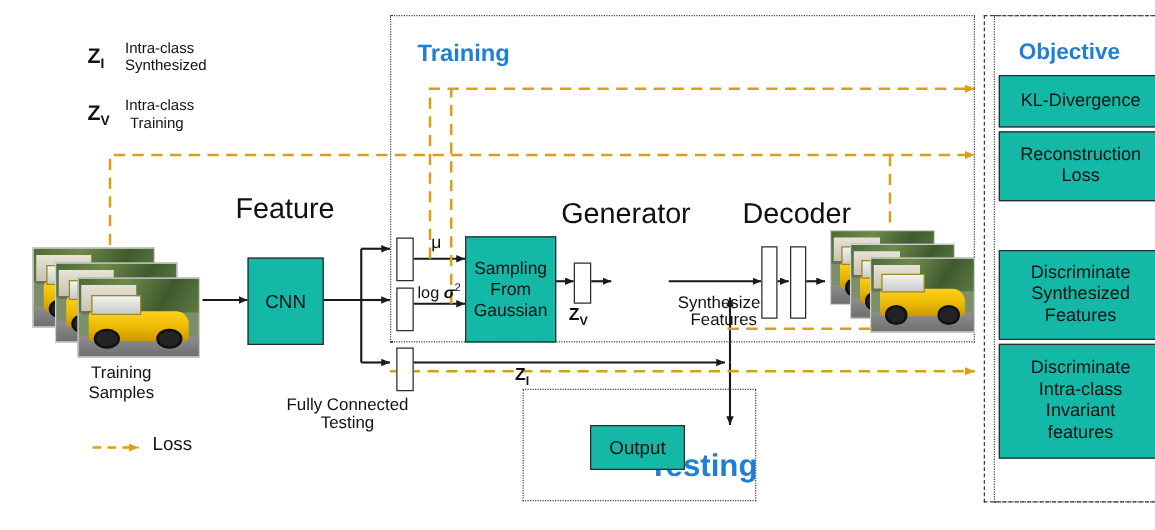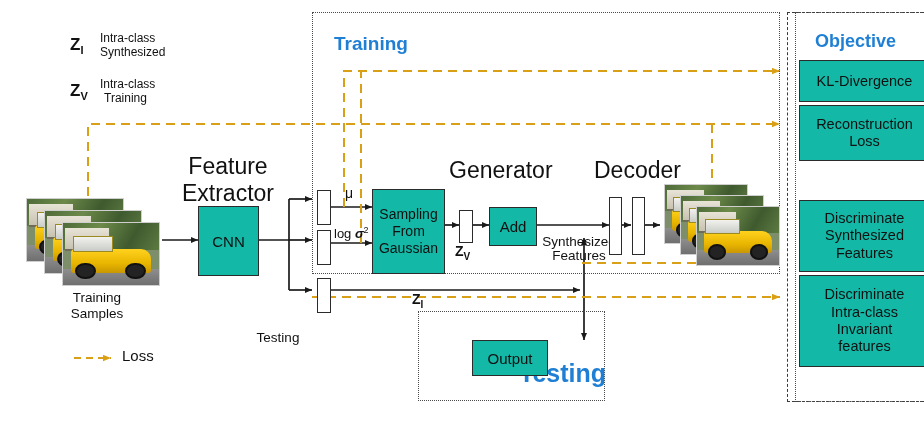--- a/index.html
+++ b/index.html
@@ -128,21 +128,20 @@
   <div class="t sm" style="left:88px;top:78px;">Intra-class</div>
   <div class="t sm" style="left:92px;top:92px;">Training</div>
 
   <div class="t med" style="left:110px;top:348px;">Loss</div>
 
   <div class="t blue" style="left:322px;top:34px;font-size:19px;">Training</div>
   <div class="t blue" style="left:507px;top:360px;font-size:25px;">Testing</div>
   <div class="t blue" style="left:803px;top:32px;font-size:18px;">Objective</div>
 
   <div class="t big ctr" style="left:160px;top:154px;width:112px;">Feature</div>
-  <div class="t big ctr" style="left:150px;top:181px;width:132px;">Extractor</div>
   <div class="t big" style="left:437px;top:158px;">Generator</div>
   <div class="t big" style="left:582px;top:158px;">Decoder</div>
 
   <div class="stack" style="left:14px;top:198px;width:136px;height:86px;">
     <div class="photo" style="left:0;top:0;width:96px;height:62px;">
       <div class="ph-trees"></div>
         <div class="ph-house"></div>
         <div class="ph-road"></div>
       <div class="ph-car"></div>
         <div class="ph-win"></div>
@@ -172,41 +171,39 @@
   <div class="lbl-center" style="left:22px;top:306px;width:126px;">Samples</div>
 
   <div class="box" style="left:186px;top:206px;width:59px;height:68px;font-size:15px;">
     <span>CNN</span>
   </div>
 
   <div class="bar" style="left:305px;top:190px;width:12px;height:33px;"></div>
   <div class="bar" style="left:305px;top:230px;width:12px;height:33px;"></div>
   <div class="bar" style="left:305px;top:278px;width:12px;height:33px;"></div>
 
+  <div class="lbl-center sm" style="left:198px;top:316px;width:136px;">Fully Connected</div>
   <div class="lbl-center sm" style="left:198px;top:330px;width:136px;">Testing</div>
 
   <div class="t sm" style="left:333px;top:186px;font-size:14px;">μ</div>
   <div class="t" style="left:322px;top:226px;font-size:13px;">
     <span>log </span><span style="font-weight:bold;font-style:italic;">σ</span><span style="font-size:9px;vertical-align:super;">2</span>
   </div>
 
   <div class="box" style="left:360px;top:189px;width:71px;height:83px;flex-direction:column;font-size:14px;line-height:1.22;">
     <span>Sampling</span>
     <span>From</span>
     <span>Gaussian</span>
   </div>
 
   <div class="bar" style="left:447px;top:210px;width:12px;height:31px;"></div>
   <div class="t" style="left:443px;top:244px;font-size:14px;font-weight:bold;">
     <span>Z</span><span style="font-size:10px;vertical-align:sub;">V</span>
   </div>
 
-  <div class="box" style="left:477px;top:207px;width:46px;height:37px;font-size:15px;">
-    <span>Add</span>
-  </div>
 
   <div class="lbl-center xs" style="left:517px;top:234px;width:100px;">Synthesized</div>
   <div class="lbl-center xs" style="left:517px;top:248px;width:100px;">Features</div>
 
   <div class="t" style="left:400px;top:292px;font-size:14px;font-weight:bold;">
     <span>Z</span><span style="font-size:10px;vertical-align:sub;">I</span>
   </div>
 
   <div class="bar" style="left:597px;top:197px;width:11px;height:56px;"></div>
   <div class="bar" style="left:620px;top:197px;width:11px;height:56px;"></div>

